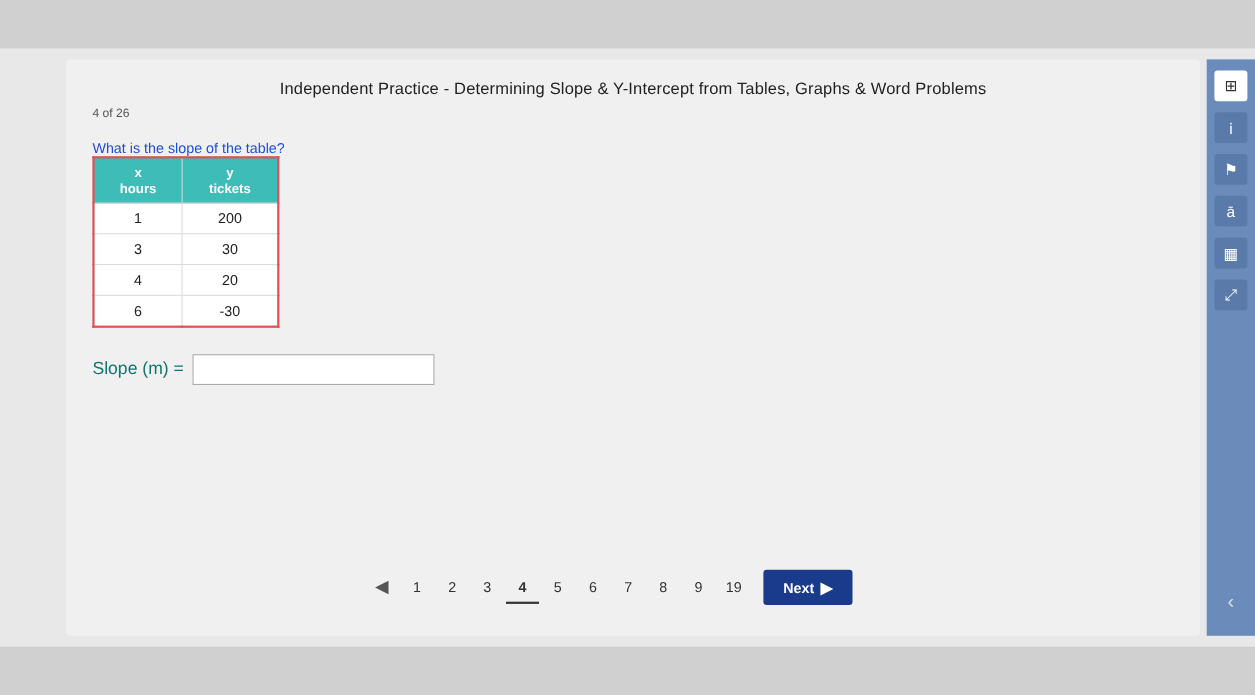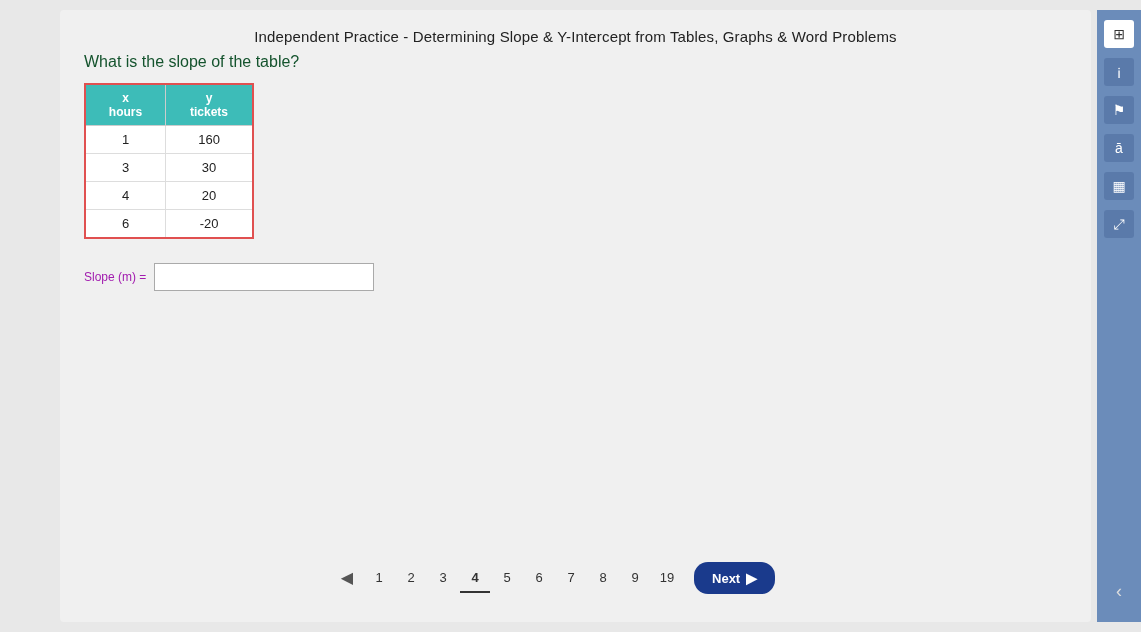--- a/index.html
+++ b/index.html
@@ -8,21 +8,21 @@
       background: #d0d0d0;
       font-family: Arial, sans-serif;
       display: flex;
       justify-content: center;
       align-items: center;
       min-height: 100vh;
     }
 
     .main-container {
       width: 1141px;
-      height: 632px;
+      height: 544px;
       background: #e8e8e8;
       position: relative;
       overflow: hidden;
     }
 
     .content-area {
       background: #f0f0f0;
       margin: 10px 50px 10px 60px;
       height: calc(100% - 20px);
       border-radius: 4px;
@@ -39,23 +39,22 @@
       letter-spacing: 0.01em;
     }
 
     .page-counter {
       font-size: 11px;
       color: #555;
       margin-bottom: 18px;
     }
 
     .question-label {
-      font-size: 16px;
-      color: #14532d;
-      margin-bottom: 12px;
+      font-size: 13px;
+      color: #1d4ed8;
     }
 
     .data-table {
       border-collapse: collapse;
       width: 170px;
       margin-bottom: 24px;
       border: 2px solid #e05050;
     }
 
     .data-table th {
@@ -78,22 +77,22 @@
     }
 
     .slope-row {
       display: flex;
       align-items: center;
       gap: 8px;
       margin-top: 10px;
     }
 
     .slope-label {
-      font-size: 12px;
-      color: #a21caf;
+      font-size: 16px;
+      color: #0f766e;
     }
 
     .slope-input {
       width: 220px;
       height: 28px;
       border: 1px solid #aaa;
       background: #fff;
       font-size: 13px;
       padding: 2px 8px;
       outline: none;
@@ -178,64 +177,65 @@
     }
 
     .next-btn {
       background: #1a3a8c;
       color: #fff;
       border: none;
       padding: 8px 18px;
       font-size: 13px;
       font-weight: bold;
       cursor: pointer;
-      border-radius: 14px;
+      border-radius: 3px;
       display: flex;
       align-items: center;
       gap: 6px;
       margin-left: 10px;
     }
 
     .next-btn .arrow {
       font-size: 14px;
     }
   </style>
 </head>
 <body>
 
 <div class="main-container">
   <div class="content-area">
 
     <div class="page-title">Independent Practice - Determining Slope &amp; Y-Intercept from Tables, Graphs &amp; Word Problems</div>
+    <div class="page-counter">4 of 26</div>
 
     <div class="question-label">What is the slope of the table?</div>
 
     <table class="data-table">
       <thead>
         <tr>
           <th>x<br>hours</th>
           <th>y<br>tickets</th>
         </tr>
       </thead>
       <tbody>
         <tr>
           <td>1</td>
-          <td>160</td>
+          <td>200</td>
         </tr>
         <tr>
           <td>3</td>
           <td>30</td>
         </tr>
         <tr>
           <td>4</td>
           <td>20</td>
         </tr>
         <tr>
           <td>6</td>
-          <td>-20</td>
+          <td>-30</td>
         </tr>
       </tbody>
     </table>
 
     <div class="slope-row">
       <span class="slope-label">Slope (m) =</span>
       <input class="slope-input" type="text" style="">
     </div>
 
     <div class="pagination-bar">

